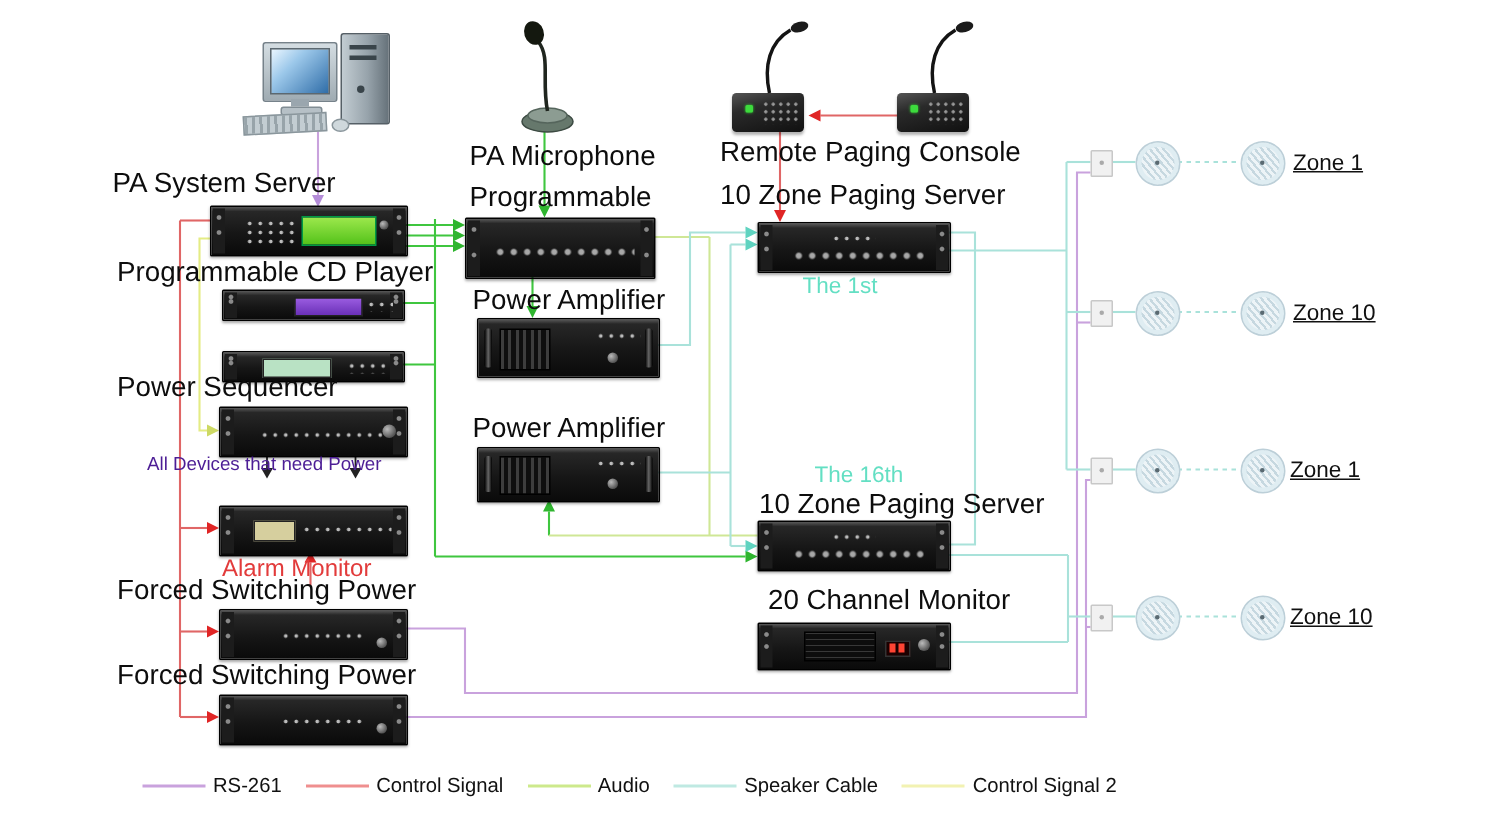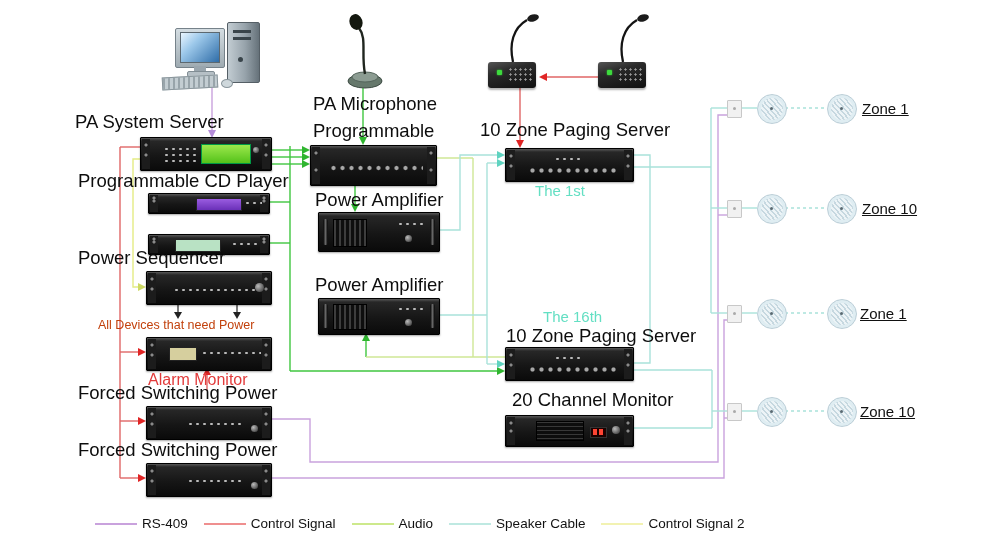--- a/index.html
+++ b/index.html
@@ -1,20 +1,20 @@
 <!DOCTYPE html>
 <html><head>
 <meta charset="utf-8">
 <style>
   html,body{margin:0;padding:0;background:#fff;}
   .canvas{position:relative;width:1000px;height:552px;background:#fff;overflow:hidden;
           font-family:"Liberation Sans",sans-serif;}
   .abs{position:absolute;}
   .lbl{position:absolute;font-size:18.5px;color:#0d0d0d;white-space:nowrap;line-height:1.05;}
-  .lbl-sm{position:absolute;font-size:12.5px;color:#c2410c;white-space:nowrap;margin-top:16px;}
+  .lbl-sm{position:absolute;font-size:12.5px;color:#4c1d95;white-space:nowrap;}
   .lbl-alarm{position:absolute;font-size:16px;color:#e23b3b;white-space:nowrap;}
   .lbl-nth{position:absolute;font-size:15px;color:#63dfc3;white-space:nowrap;}
   .lbl-zone{position:absolute;font-size:15px;color:#111;white-space:nowrap;text-decoration:underline;}
   
   .rack{position:absolute;background:linear-gradient(180deg,#585858 0,#272727 3px,#161616 55%,#0a0a0a 100%);
         border:1px solid #000;border-radius:1px;box-shadow:0 1px 2px rgba(0,0,0,.35);}
   .ear{position:absolute;top:1px;bottom:1px;width:8px;background:#1c1c1c;
        background-image:radial-gradient(circle,#8a8a8a 1.2px,transparent 1.9px),radial-gradient(circle,#8a8a8a 1.2px,transparent 1.9px);
        background-size:8px 8px,8px 8px;background-position:0 2px,0 calc(100% - 10px);background-repeat:no-repeat;}
   .ear.l{left:1px;} .ear.r{right:1px;}
@@ -285,20 +285,21 @@
   </svg>
   <div class="console" style="left:598px;top:62px;">
     <div class="cons-led"></div>
     <div class="cons-pad"></div>
   </div>
   <svg class="abs" style="left:605px;top:12px;" width="52" height="52">
     <path d="M18,50 C14,32 18,16 32,8" stroke="#141414" stroke-width="2.3" fill="none"></path>
     <ellipse cx="38" cy="6" rx="6" ry="3.5" fill="#1b1b1b" transform="rotate(-14 38 6)"></ellipse>
   </svg>
 
+  <span class="lbl" style="left:480px;top:91px;">Remote Paging Console</span>
   <span class="lbl" style="left:480px;top:120px;">10 Zone Paging Server</span>
   <div class="rack" style="left:505px;top:148px;width:127px;height:32px;">
     <div class="ear l"></div>
       <div class="ear r"></div>
     <div class="dots" style="left:48px;top:7px;width:30px;height:5px;"></div>
     <div class="knobs" style="left:22px;top:17px;width:88px;height:9px;"></div>
   </div>
   <span class="lbl-nth" style="left:535px;top:182px;">The 1st</span>
 
   <span class="lbl-nth" style="left:543px;top:308px;">The 16th</span>
@@ -335,21 +336,21 @@
   <span class="lbl-zone" style="left:860px;top:305px;">Zone 1</span>
 
   <div class="zbox" style="left:727px;top:403px;"></div>
   <div class="spk" style="left:757px;top:397px;"></div>
   <div class="spk" style="left:827px;top:397px;"></div>
   <span class="lbl-zone" style="left:860px;top:403px;">Zone 10</span>
 
   <div class="legend">
     <div class="leg-item">
       <div class="leg-line" style="background: rgb(201, 162, 221);"></div>
-      <span class="leg-txt">RS-409</span>
+      <span class="leg-txt">RS-261</span>
     </div>
     <div class="leg-item">
       <div class="leg-line" style="background: rgb(239, 143, 143);"></div>
       <span class="leg-txt">Control Signal</span>
     </div>
     <div class="leg-item">
       <div class="leg-line" style="background: rgb(205, 233, 140);"></div>
       <span class="leg-txt">Audio</span>
     </div>
     <div class="leg-item">

